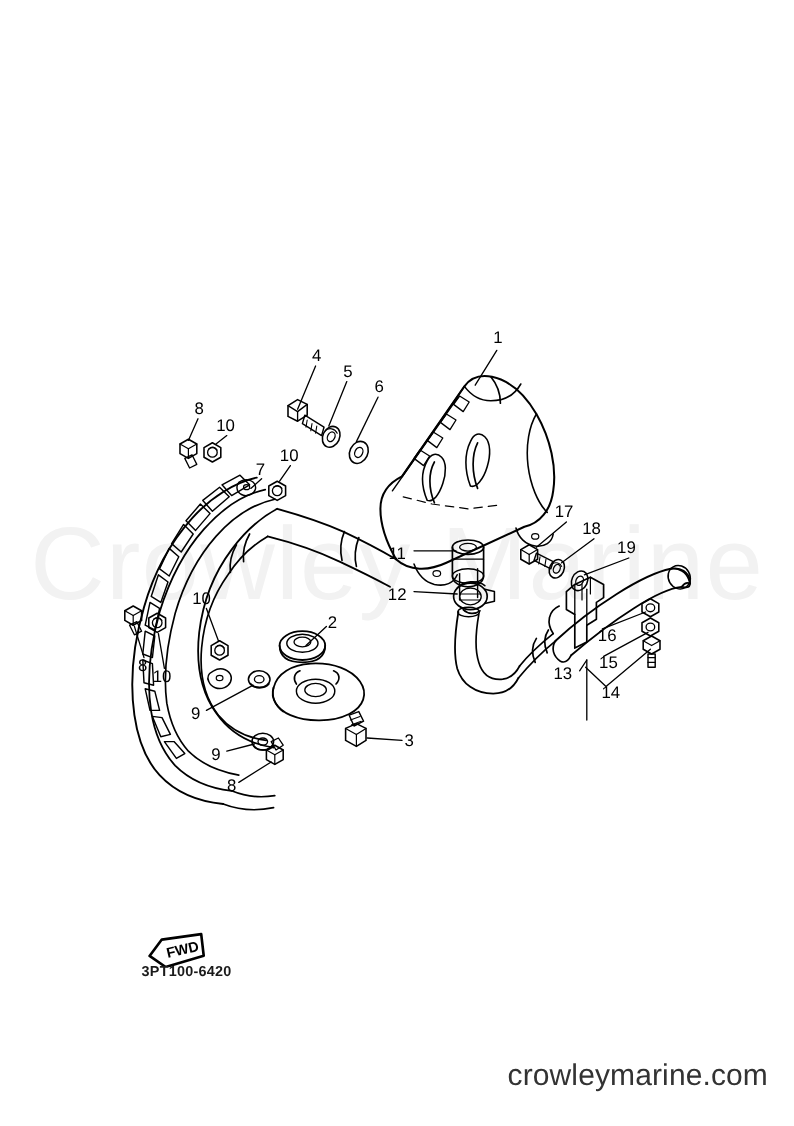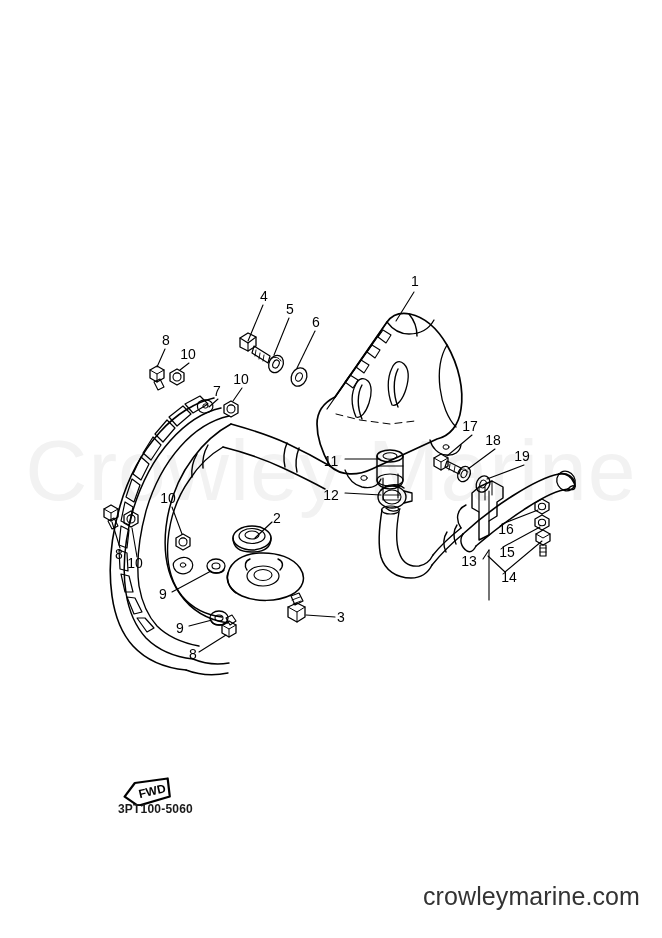--- a/index.html
+++ b/index.html
@@ -402,17 +402,17 @@
     </g>
   </svg>
 
   <svg id="fwd-badge" viewBox="0 0 62 30" xmlns="http://www.w3.org/2000/svg">
     <g transform="rotate(-13 31 15)">
       <path d="M6,15 L19,4 L52,7 L50,25 L17,27 Z" fill="#ffffff" stroke="#000" stroke-width="2.2" stroke-linejoin="round"></path>
       <text x="34" y="20" font-family="Liberation Sans, sans-serif" font-size="12" font-weight="bold" fill="#000" text-anchor="middle">FWD</text>
     </g>
   </svg>
 
-  <div id="partnum">3PT100-5060</div>
+  <div id="partnum">3PT100-6420</div>
 
   <div id="brand">crowleymarine.com</div>
 
 </div>
 
 </body></html>

